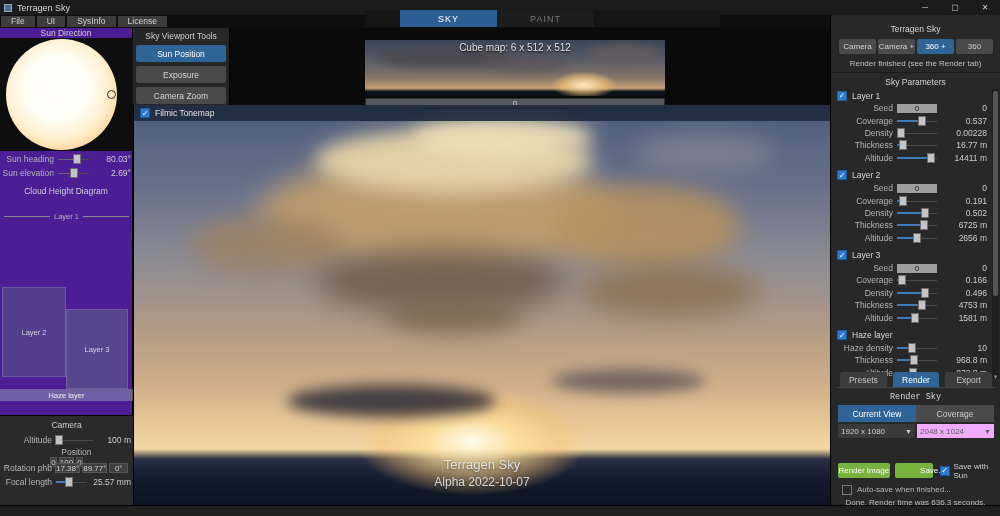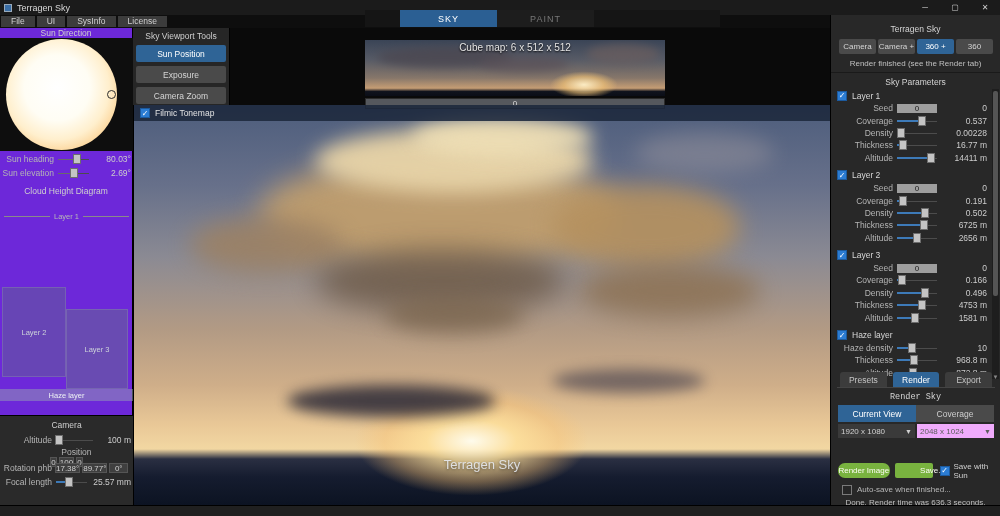--- a/index.html
+++ b/index.html
@@ -76,21 +76,21 @@
   .tonemap-bar { position:absolute; left:0; top:0; width:100%; height:16px;
                  background:rgba(28,40,60,0.88); display:flex; align-items:center; z-index:5; }
   .tonemap-bar .cb { margin:0 5px 0 6px; }
   .tonemap-label { font-size:8.5px; color:#e2e2e2; }
   .watermark { position:absolute; left:0; top:352px; width:100%; text-align:center; z-index:4;
                color:rgba(232,236,242,0.88); text-shadow:0 1px 3px rgba(0,0,0,0.5); }
   .wm1 { font-size:13px; }
   .wm2 { font-size:12px; margin-top:3px; }
 
   
-  .left { position:absolute; left:0; top:28px; width:133px; height:477px; background:#6d28d9;
+  .left { position:absolute; left:0; top:28px; width:133px; height:477px; background:#4c1d95;
           border-right:1px solid #000; }
   .sec-title { font-size:8.5px; color:#cfcfcf; text-align:center; height:10px; line-height:10px; }
   .sun-title { position:absolute; left:0; top:0; width:100%; }
   .sun-area { position:absolute; left:0; top:10px; width:133px; height:113px; background:#0e0e0e; }
   .sun-ball { position:absolute; left:6px; top:1px; width:111px; height:111px; border-radius:50%;
     background:radial-gradient(circle at 46% 44%, #ffffff 0%, #fffdf4 38%, #ffefcd 60%, #fcd69c 75%, #eeab6d 88%, #b9693c 97%, #6f3a22 100%); }
   .sun-marker { position:absolute; left:107px; top:52px; width:9px; height:9px; border:1px solid #2c2c2c; border-radius:50%; }
   #sun-rows .prow, #alt-row .prow, #focal-row .prow { height:14px; }
 
   .chd-title { position:absolute; left:0; top:158px; width:100%; }
@@ -168,21 +168,21 @@
   .res.dim { background:#f0abfc; color:#5d5d5d; }
   .chev { font-size:7px; }
   .quality-row { position:absolute; left:7px; top:429px; width:156px; height:14px; display:flex; align-items:center; }
   .qlabel { font-size:8.5px; color:#c5c5c5; margin:0 6px 0 4px; }
   .qbtn { flex:1; height:14px; margin:0 1px; background:#4a4a4a; color:#d0d0d0; font-size:8px;
           display:flex; align-items:center; justify-content:center; }
   .qbtn.active { background:#2f6496; color:#fff; }
   .action-row { position:absolute; left:7px; top:448px; width:158px; height:15px; display:flex; align-items:center; }
   .green-btn { height:15px; background:#79b33f; color:#fdfdf5; font-size:8px; border-radius:2px;
                display:flex; align-items:center; justify-content:center; }
-  .gb1 { width:62px; margin-right:5px;border-radius:7px; }
+  .gb1 { width:62px; margin-right:5px; }
   .gb2 { width:38px; margin-right:7px;padding-left:38px; }
   .sws-label { font-size:8px; color:#d0d0d0; margin-left:4px; }
   .autosave-row { position:absolute; left:11px; top:469px; width:150px; height:11px; display:flex; align-items:center; }
   .as-label { font-size:8px; color:#b8b8b8; margin-left:5px; }
   .done-status { position:absolute; left:0; top:483px; width:100%; text-align:center; font-size:8px; color:#c0c0c0; }
 
   
   .bottomstrip { position:absolute; left:0; top:505px; width:1000px; height:11px; background:#202020; border-top:1px solid #000; }
 </style>
 </head>
@@ -242,20 +242,21 @@
     <div class="cloud c10"></div>
     <div class="cloud c11"></div>
     <div class="cloud c8"></div>
     <div class="cloud c9"></div>
     <div class="tonemap-bar">
       <span class="cb on"></span>
       <span class="tonemap-label">Filmic Tonemap</span>
     </div>
     <div class="watermark">
       <div class="wm1">Terragen Sky</div>
+      <div class="wm2">Alpha 2022-10-07</div>
     </div>
   </div>
 
   <div class="left">
     <div class="sec-title sun-title">Sun Direction</div>
     <div class="sun-area">
       <div class="sun-ball"></div>
       <div class="sun-marker"></div>
     </div>
     <div id="sun-rows" style="position:absolute;left:2px;top:124px;width:129px;">

